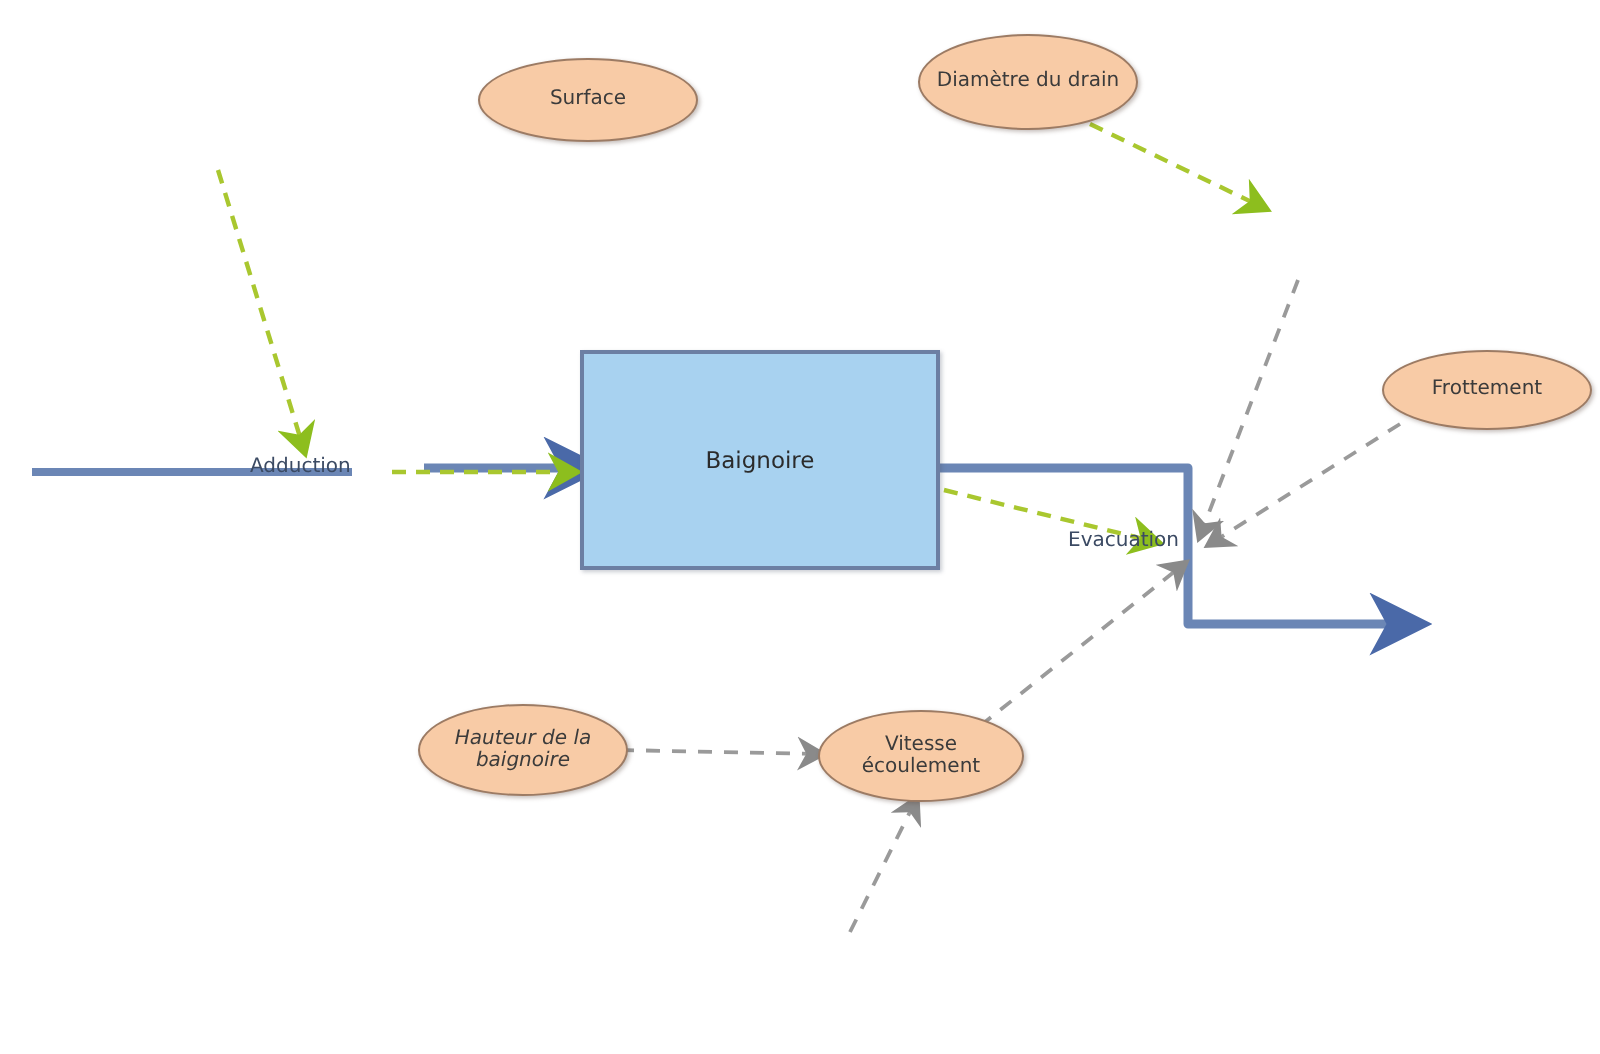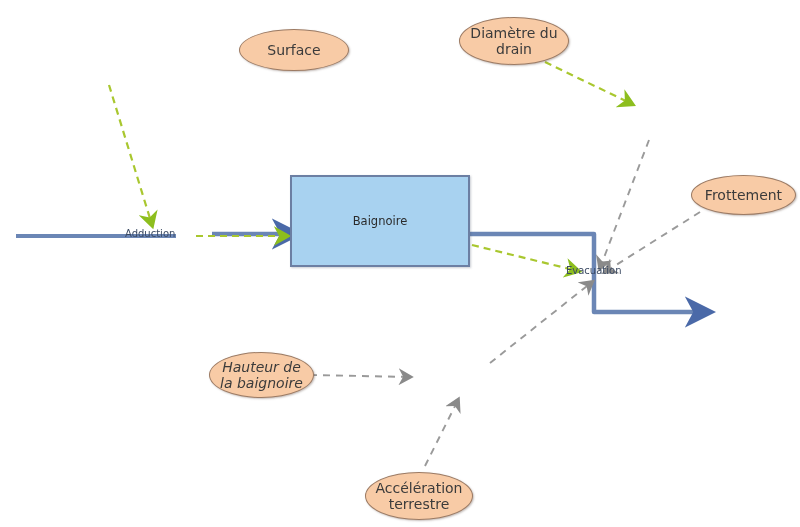--- a/index.html
+++ b/index.html
@@ -8,21 +8,21 @@
   #canvas{position:relative;width:800px;height:527px;background:#fff;}
   svg#wires{position:absolute;left:0;top:0;width:800px;height:527px;}
   .node{
     position:absolute;
     display:flex;align-items:center;justify-content:center;
     text-align:center;
     border-radius:50%;
     background:#F8CBA6;
     border:1.5px solid #9C7B64;
     color:#3b3b3b;
-    font-size:14px;
+    font-size:10px;
     line-height:1.15;
     box-sizing:border-box;
     box-shadow:1px 1px 2px rgba(90,70,60,.35);
   }
   .node span{display:block;padding:0 6px;}
   .box{
     position:absolute;
     background:#A8D2F0;
     border:2px solid #6C7FA3;
     box-sizing:border-box;
@@ -73,21 +73,21 @@
 
     <g stroke="#9A9A9A" stroke-width="1.9" fill="none" stroke-dasharray="7,6" marker-end="url(#ah-gray)">
       <path d="M649,140 L600,268"></path>
       <path d="M700,212 L605,272"></path>
       <path d="M490,363 L592,282"></path>
       <path d="M310,375 L410,377"></path>
       <path d="M425,466 L458,400"></path>
     </g>
   </svg>
 
-  <div class="box" style="left:290px;top:175px;width:180px;height:92px;">
+  <div class="box" style="left:290px;top:175px;width:180px;height:110px;">
     <span>Baignoire</span>
   </div>
 
 
   <div class="node" style="left:239px;top:29px;width:110px;height:42px;">
     <span>Surface</span>
   </div>
 
   <div class="node" style="left:459px;top:17px;width:110px;height:48px;">
     <span>Diamètre du drain</span>
@@ -95,22 +95,22 @@
 
 
   <div class="node" style="left:691px;top:175px;width:105px;height:40px;">
     <span>Frottement</span>
   </div>
 
   <div class="node" style="left:209px;top:352px;width:105px;height:46px;font-style:italic;">
     <span>Hauteur de la baignoire</span>
   </div>
 
+  <div class="node" style="left:409px;top:355px;width:103px;height:46px;">
+    <span>Vitesse écoulement</span>
+  </div>
 
-  <div class="node" style="left:365px;top:472px;width:108px;height:48px;">
-    <span>Accélération terrestre</span>
-  </div>
 
   <div class="edge-label" style="left:125px;top:228px;">Adduction</div>
 
-  <div class="edge-label" style="left:566px;top:265px;">Evacuation</div>
+  <div class="edge-label" style="left:534px;top:265px;">Evacuation</div>
 
 </div>
 
 </body></html>

